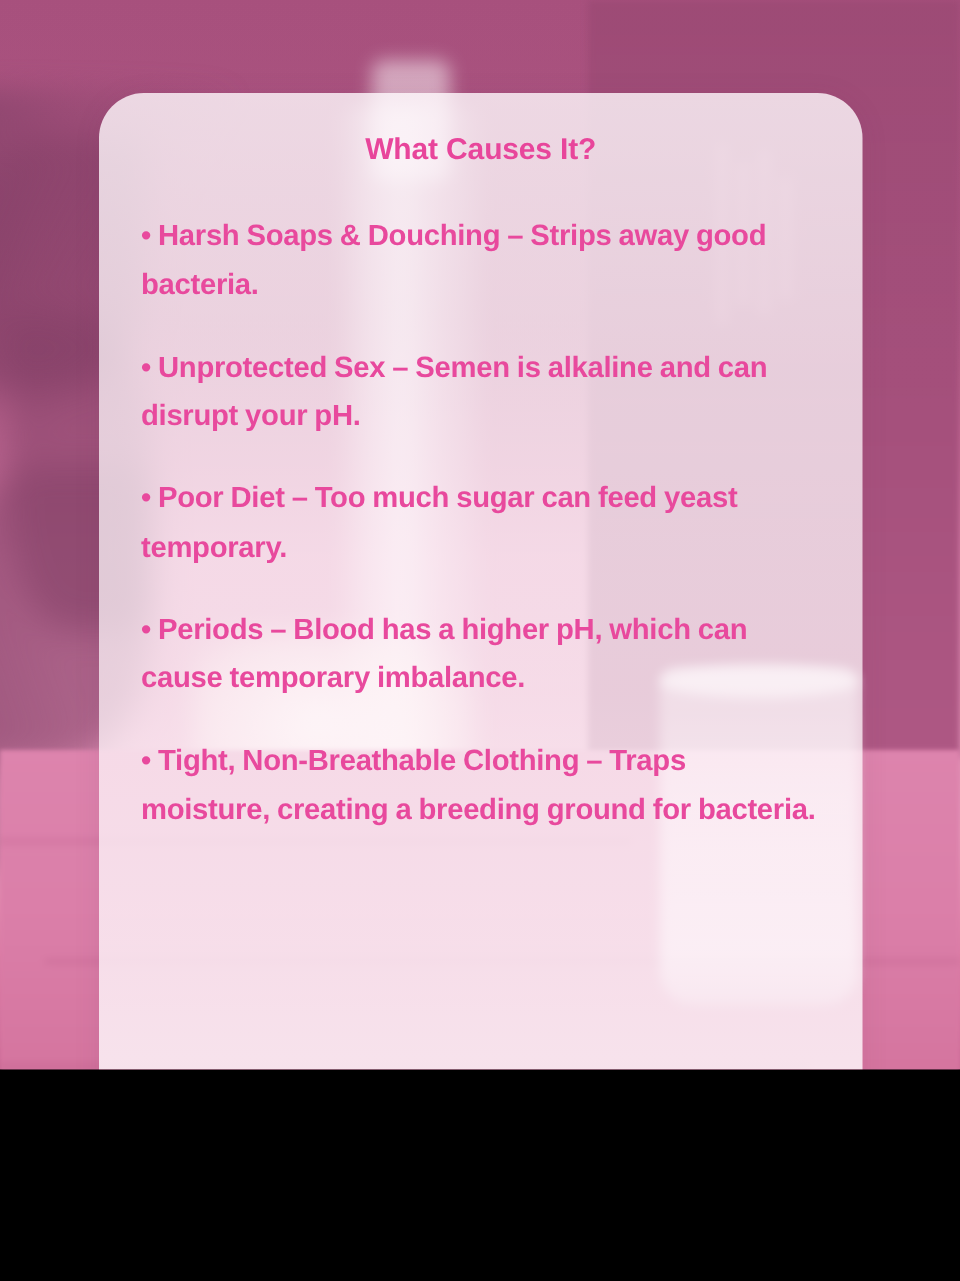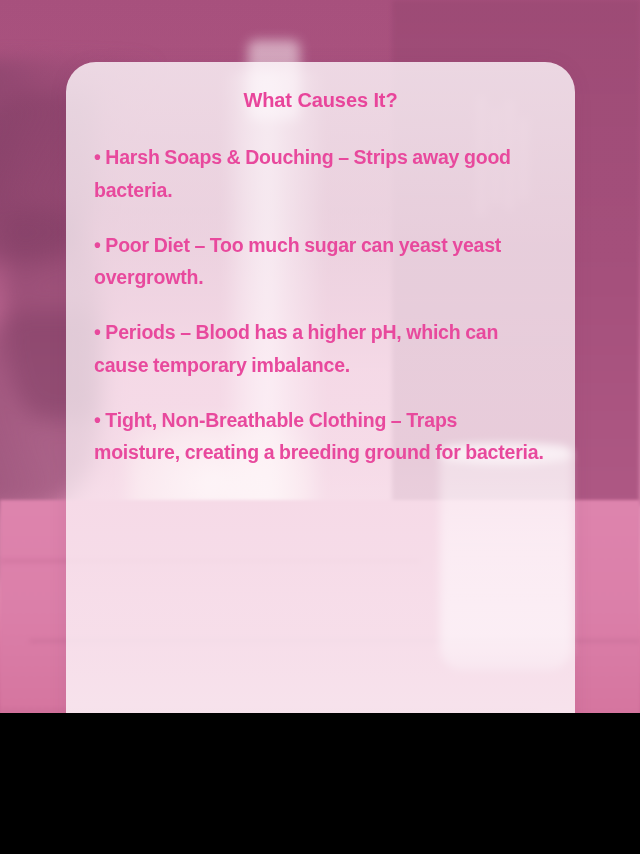--- a/index.html
+++ b/index.html
@@ -234,19 +234,20 @@
   <div class="bg-citrus2"></div>
   <div class="bg-citrus"></div>
   <div class="bg-table-edge"></div>
   <div class="bg-veil"></div>
 
   <div class="card">
     <h1 class="card-title">What Causes It?</h1>
 
     <ul class="bullet-list">
       <li class="bullet-item">• Harsh Soaps &amp; Douching – Strips away good bacteria.</li>
-      <li class="bullet-item">• Poor Diet – Too much sugar can yeast yeast overgrowth.</li>
+      <li class="bullet-item">• Unprotected Sex – Semen is alkaline and can disrupt your pH.</li>
+      <li class="bullet-item">• Poor Diet – Too much sugar can feed yeast temporary.</li>
       <li class="bullet-item">• Periods – Blood has a higher pH, which can cause temporary imbalance.</li>
       <li class="bullet-item">• Tight, Non-Breathable Clothing – Traps moisture, creating a breeding ground for bacteria.</li>
     </ul>
   </div>
 
 </div>
 
 </body></html>

